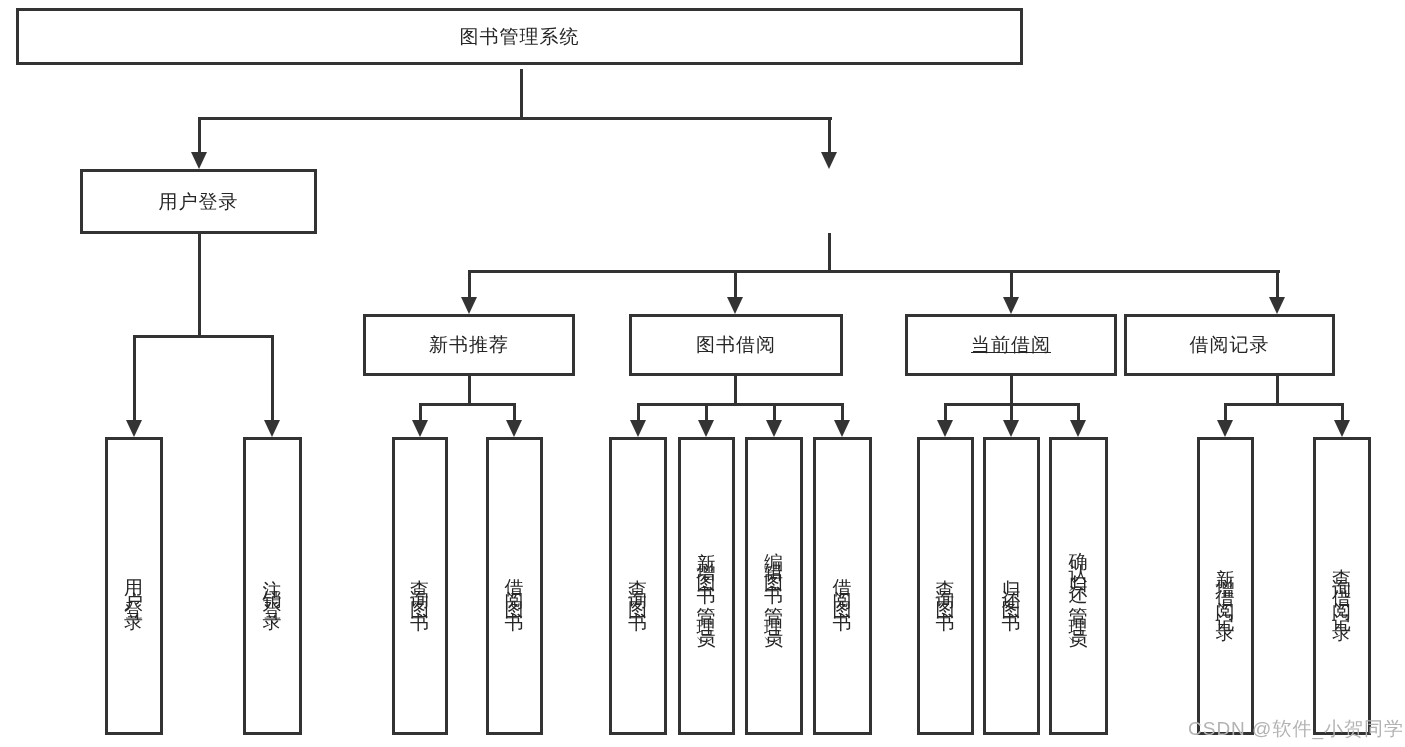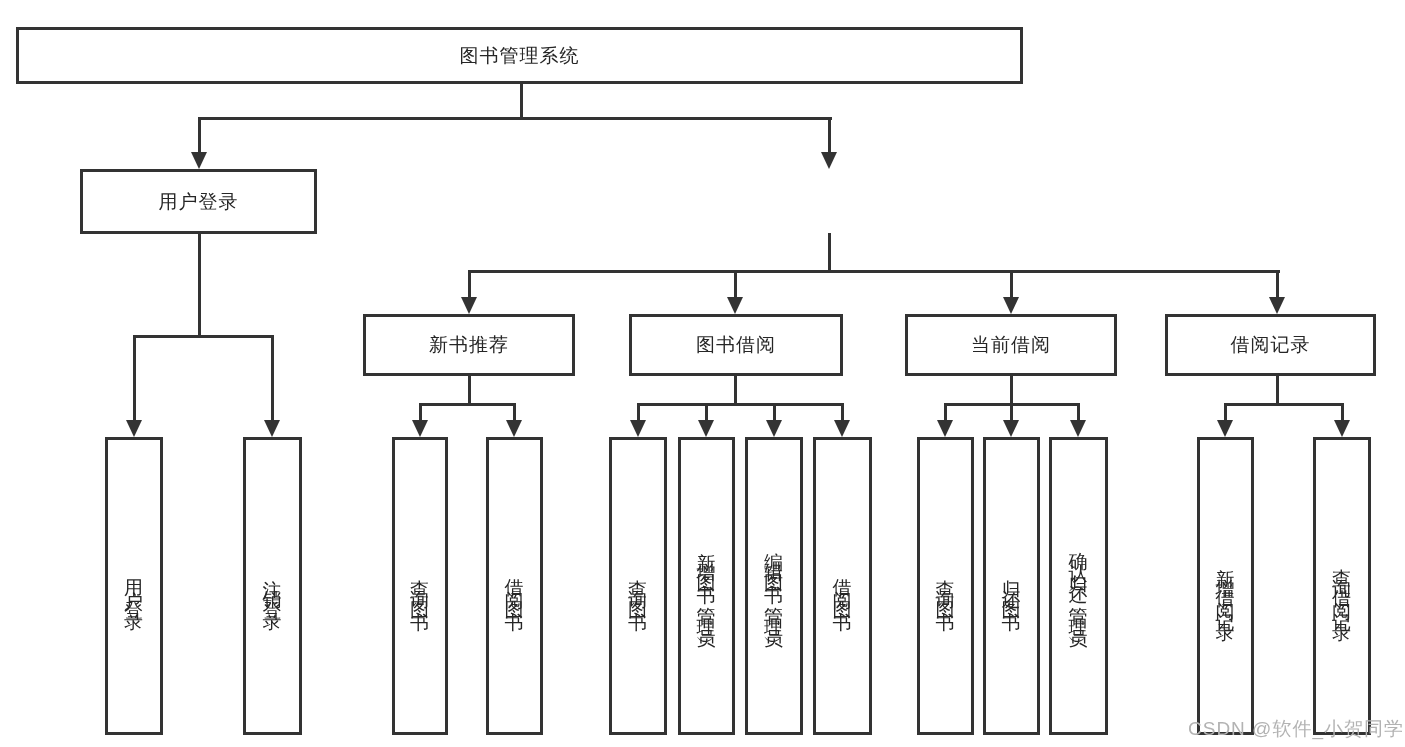--- a/index.html
+++ b/index.html
@@ -60,21 +60,21 @@
     letter-spacing: 1px;
     white-space: nowrap;
     z-index: 5;
   }
 </style>
 </head>
 <body>
 
 <div class="canvas">
 
-  <div class="box" style="left:16px; top:27px; width:1007px; height:57px;">
+  <div class="box" style="left:16px; top:8px; width:1007px; height:57px;">
     <span class="lbl">图书管理系统</span>
   </div>
 
   <div class="vl" style="left:520px; top:69px; height:50px;"></div>
   <div class="hl" style="left:198px; top:117px; width:634px;"></div>
   <div class="vl" style="left:198px; top:117px; height:36px;"></div>
   <div class="ah" style="left:191px; top:152px;"></div>
   <div class="vl" style="left:828px; top:117px; height:36px;"></div>
   <div class="ah" style="left:821px; top:152px;"></div>
 
@@ -99,24 +99,24 @@
   <div class="ah" style="left:1003px; top:297px;"></div>
   <div class="vl" style="left:1276px; top:270px; height:28px;"></div>
   <div class="ah" style="left:1269px; top:297px;"></div>
 
   <div class="box" style="left:629px; top:314px; width:214px; height:62px;">
     <span class="lbl">图书借阅</span>
   </div>
   <div class="box" style="left:363px; top:314px; width:212px; height:62px;">
     <span class="lbl">新书推荐</span>
   </div>
-  <div class="box" style="left:905px; top:314px; width:212px; height:62px;">
+  <div class="box" style="left:905px; top:314px; width:212px; height:62px;text-decoration:underline;">
     <span class="lbl">当前借阅</span>
   </div>
-  <div class="box" style="left:1165px; top:314px; width:211px; height:62px;">
+  <div class="box" style="left:1124px; top:314px; width:211px; height:62px;">
     <span class="lbl">借阅记录</span>
   </div>
 
   <div class="vl" style="left:468px; top:376px; height:29px;"></div>
   <div class="hl" style="left:419px; top:403px; width:97px;"></div>
   <div class="vl" style="left:419px; top:403px; height:17px;"></div>
   <div class="ah" style="left:412px; top:420px;"></div>
   <div class="vl" style="left:513px; top:403px; height:17px;"></div>
   <div class="ah" style="left:506px; top:420px;"></div>
 

